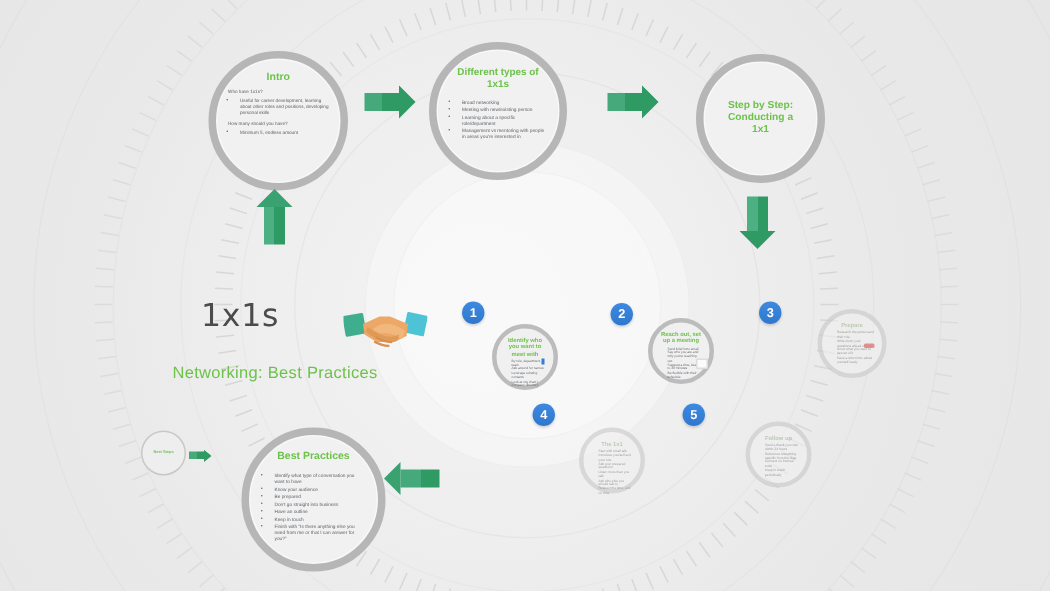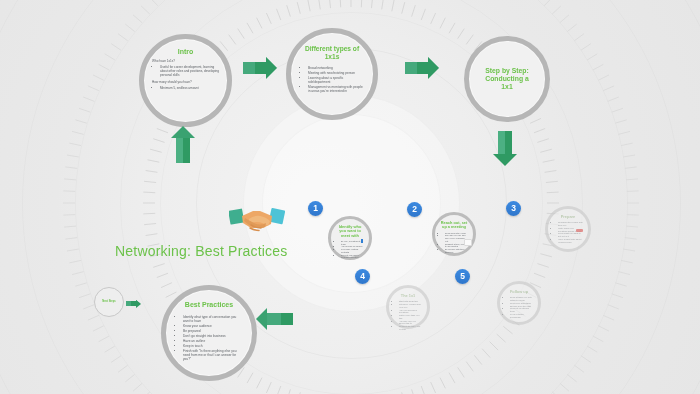--- a/index.html
+++ b/index.html
@@ -103,21 +103,21 @@
     border-bottom:var(--h) solid #3aa271;}
   
   .arw-d{background:linear-gradient(90deg,#4cb083 0%,#4cb083 50%,#2f9a63 50%,#2f9a63 100%);}
   .arw-d::after{content:"";position:absolute;top:100%;left:50%;transform:translateX(-50%);
     width:0;height:0;border-left:var(--w) solid transparent;border-right:var(--w) solid transparent;
     border-top:var(--h) solid #2f9a63;}
 
   
   #title-main{position:absolute;left:134px;top:198px;font-size:21px;color:#4b4b4b;
     letter-spacing:.5px;font-family:"DejaVu Sans", sans-serif;}
-  #title-sub{position:absolute;left:115px;top:243px;font-size:14px;color:#6cc24a;
+  #title-sub{position:absolute;left:115px;top:243px;font-size:11px;color:#6cc24a;
     letter-spacing:.2px;}
 
   #mini-circle{position:absolute;left:94px;top:287px;width:28px;height:28px;border-radius:50%;
     background:#eeeeee;border:1.5px solid #c8c8c8;display:flex;align-items:center;justify-content:center;}
   #mini-circle span{font-size:2.6px;color:#6cc24a;font-weight:bold;text-align:center;line-height:1.1;}
   #mini-arrow{position:absolute;left:126px;top:301px;}
 
   .hs-wrap{position:absolute;left:229px;top:199px;}
 </style>
 </head>
@@ -542,20 +542,21 @@
   <div class="arrow arw-u" style="--h:12px;--w:12px;left:176px;top:138px;width:14px;height:25px;"></div>
 
   <div class="arrow arw-l" style="--h:11px;--w:11px;left:267px;top:313px;width:26px;height:12px;"></div>
 
   <div class="arrow arw-r" id="mini-arrow" style="--h:4px;--w:5px;width:10px;height:5px;"></div>
 
   <div id="mini-circle">
     <span>Next Steps</span>
   </div>
 
+  <div id="title-main">1x1s</div>
   <div id="title-sub">Networking: Best Practices</div>
 
   <div class="hs-wrap">
     <svg width="56" height="40" viewBox="0 0 112 80">
       <g transform="rotate(-10 56 40)">
         <rect x="2" y="14" width="28" height="28" rx="2" fill="#3fae8f"></rect>
       </g>
       <g transform="rotate(12 56 40)">
         <rect x="80" y="12" width="28" height="28" rx="2" fill="#4ec3d6"></rect>
       </g>

